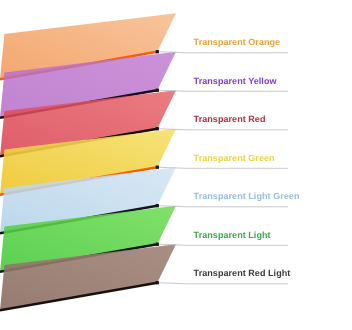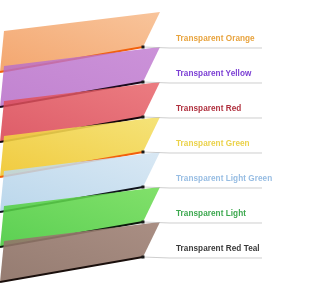--- a/index.html
+++ b/index.html
@@ -133,17 +133,17 @@
       <div class="callout" style="left: 176px; top: 139px;">
         <div class="callout-label" style="color: rgb(235, 210, 74);">Transparent Green</div>
       </div>
       <div class="callout" style="left: 176px; top: 174px;">
         <div class="callout-label" style="color: rgb(151, 189, 227);">Transparent Light Green</div>
       </div>
       <div class="callout" style="left: 176px; top: 209px;">
         <div class="callout-label" style="color: rgb(61, 168, 79);">Transparent Light</div>
       </div>
       <div class="callout" style="left: 176px; top: 244px;">
-        <div class="callout-label" style="color: rgb(58, 58, 58);">Transparent Red Teal</div>
+        <div class="callout-label" style="color: rgb(58, 58, 58);">Transparent Red Light</div>
       </div>
     </div>
 
 </div>
 
 </body></html>

